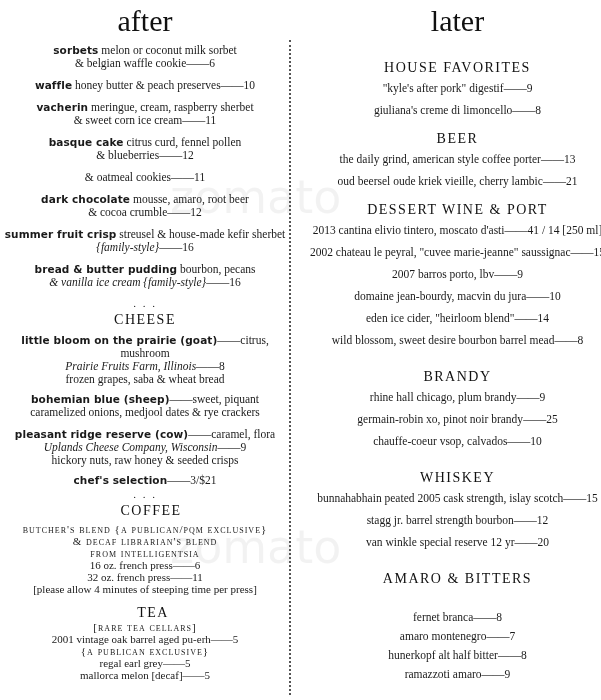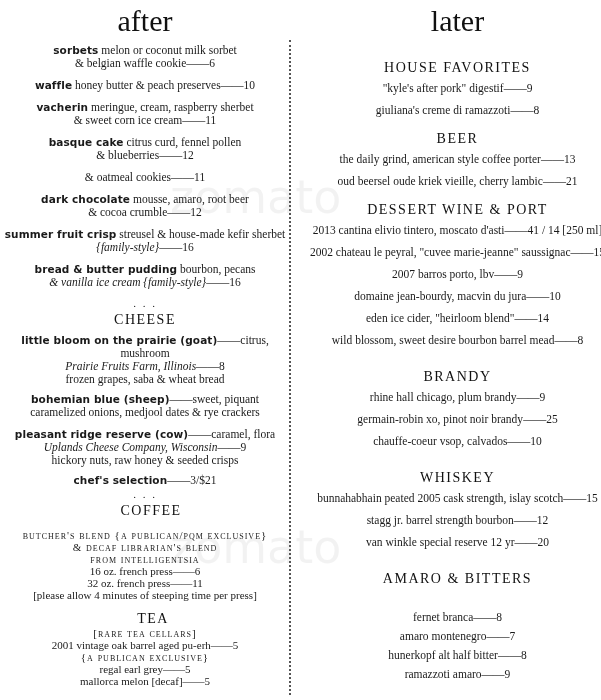--- a/index.html
+++ b/index.html
@@ -82,21 +82,21 @@
         <div><span class="name">pleasant ridge reserve (cow)</span><span>——</span><span>caramel, flora</span></div>
         <div><span class="it">Uplands Cheese Company, Wisconsin</span><span>——</span><span>9</span></div>
         <div>hickory nuts, raw honey &amp; seeded crisps</div>
       </div>
     </div>
   <div class="item" style="margin-bottom:2px;">
     <span class="name">chef's selection</span><span>——</span><span>3/$21</span>
   </div>
   <div class="dots">. . .</div>
 
-  <div class="sec" style="margin:4px 0 10px;padding-left:12px;">COFFEE</div>
+  <div class="sec" style="margin:4px 0 4px;padding-left:12px;">COFFEE</div>
   <div class="sc">butcher's blend {a publican/pqm exclusive}</div>
   <div class="sc">&amp; decaf librarian's blend</div>
   <div class="sc">from intelligentsia</div>
   <div id="coffee-opts">
       <div class="line"><span>16 oz. french press</span><span>——</span><span>6</span></div>
       <div class="line"><span>32 oz. french press</span><span>——</span><span>11</span></div>
     </div>
   <div class="line">[please allow 4 minutes of steeping time per press]</div>
 
   <div class="sec" style="margin:10px 0 0;padding-left:16px;">TEA</div>
@@ -110,21 +110,21 @@
       <div class="line"><span>mallorca melon [decaf]</span><span>——</span><span>5</span></div>
     </div>
 </div>
 
 <div class="col right">
   <div class="title">later</div>
   <div id="right-sections" style="margin-top:22px;">
       <div style="margin-top: 12px;">
         <div class="sec">HOUSE FAVORITES</div>
         <div class="r-item" style="margin-bottom: 9px;"><span>"kyle's after pork" digestif</span><span>——</span><span>9</span></div>
-        <div class="r-item" style="margin-bottom: 9px;"><span>giuliana's creme di ramazzoti</span><span>——</span><span>8</span></div>
+        <div class="r-item" style="margin-bottom: 9px;"><span>giuliana's creme di limoncello</span><span>——</span><span>8</span></div>
       </div>
       <div style="margin-top: 14px;">
         <div class="sec">BEER</div>
         <div class="r-item" style="margin-bottom: 9px;"><span>the daily grind, american style coffee porter</span><span>——</span><span>13</span></div>
         <div class="r-item" style="margin-bottom: 9px;"><span>oud beersel oude kriek vieille, cherry lambic</span><span>——</span><span>21</span></div>
       </div>
       <div style="margin-top: 14px;">
         <div class="sec">DESSERT WINE &amp; PORT</div>
         <div class="r-item" style="margin-bottom: 9px;"><span>2013 cantina elivio tintero, moscato d'asti</span><span>——</span><span>41 / 14 [250 ml]</span></div>
         <div class="r-item" style="margin-bottom: 9px;"><span>2002 chateau le peyral, "cuvee marie-jeanne" saussignac</span><span>——</span><span>15</span></div>

